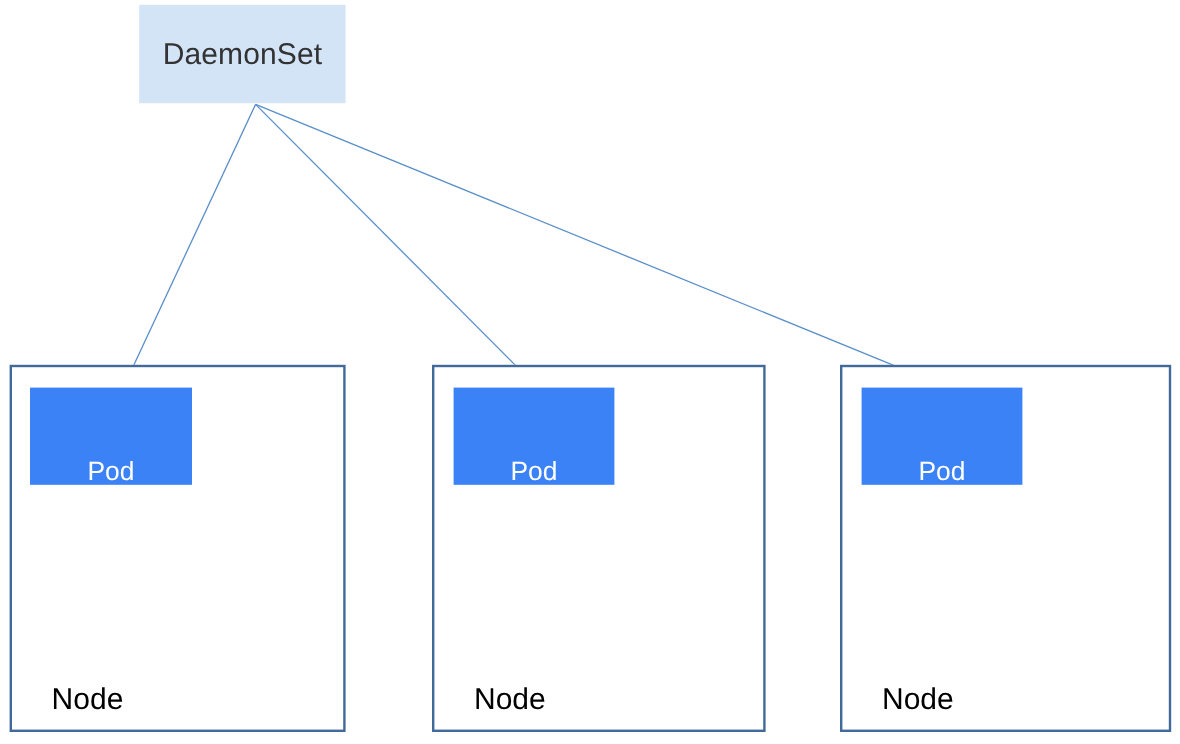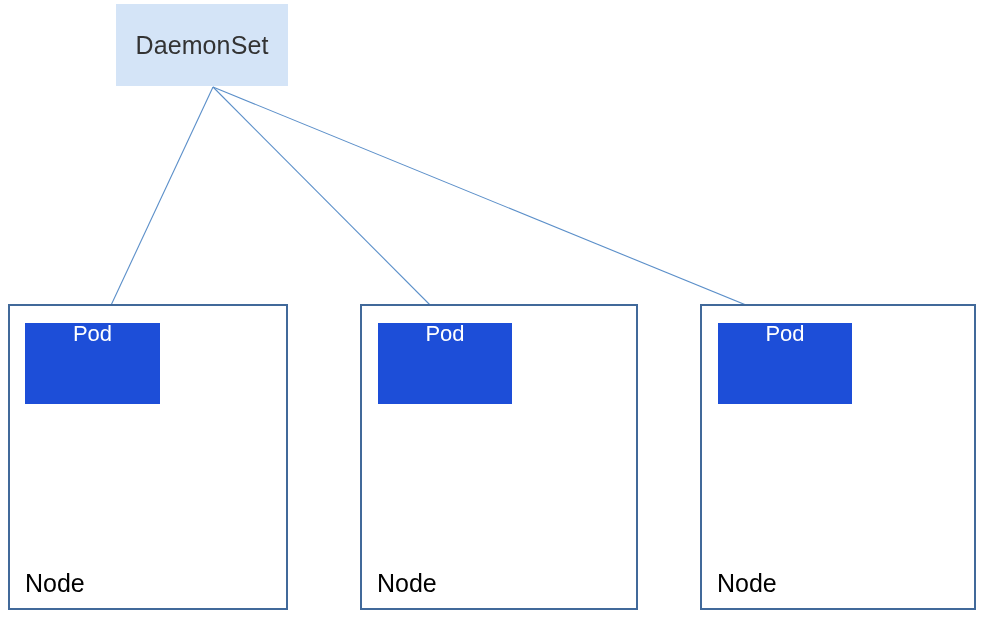--- a/index.html
+++ b/index.html
@@ -48,32 +48,32 @@
     position: absolute;
     border: 2px solid #41699a;
     background: #ffffff;
     box-sizing: border-box;
   }
   .node-1 { left: 8px;   top: 304px; width: 280px; height: 306px; }
   .node-2 { left: 360px; top: 304px; width: 278px; height: 306px; }
   .node-3 { left: 700px; top: 304px; width: 276px; height: 306px; }
   .node-label {
     position: absolute;
-    left: 15px;
+    left: 33px;
     bottom: 12px;
     font-size: 25px;
     color: #000000;
     line-height: 1;
     white-space: nowrap;
   }
   .pod-box {
     position: absolute;
-    background: #1d4ed8;
+    background: #3b82f6;
     display: flex;
-    align-items: flex-start;
+    align-items: flex-end;
     justify-content: center;
     box-sizing: border-box;
   }
   .pod-1 { left: 25px;  top: 323px; width: 135px; height: 81px; }
   .pod-2 { left: 378px; top: 323px; width: 134px; height: 81px; }
   .pod-3 { left: 718px; top: 323px; width: 134px; height: 81px; }
   .pod-label {
     font-size: 22px;
     color: #ffffff;
     line-height: 1;

